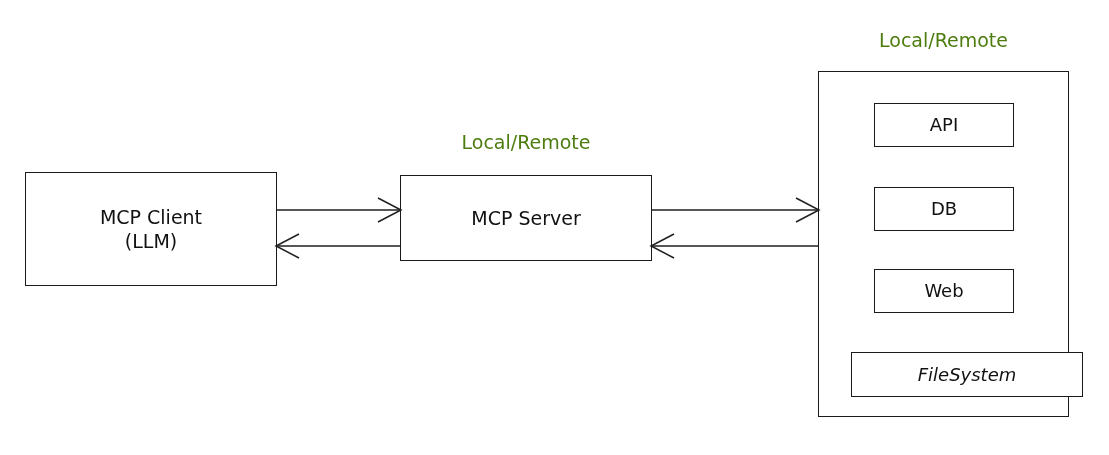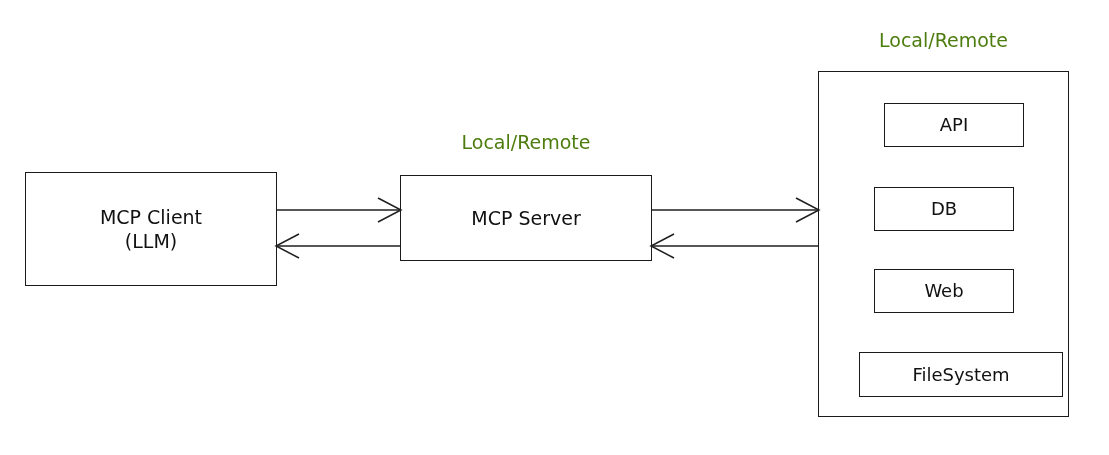--- a/index.html
+++ b/index.html
@@ -61,24 +61,24 @@
     box-sizing: border-box;
     border: 1.4px solid #1a1a1a;
     background: #ffffff;
     display: flex;
     align-items: center;
     justify-content: center;
     font-size: 18px;
     color: #111111;
     white-space: nowrap;
   }
-  #res-api    { left: 65px;  top: 31px;  width: 140px; height: 44px; }
+  #res-api    { left: 55px;  top: 31px;  width: 140px; height: 44px; }
   #res-db     { left: 55px;  top: 115px; width: 140px; height: 44px; }
   #res-web    { left: 55px;  top: 197px; width: 140px; height: 44px; }
-  #res-fs     { left: 40px;  top: 280px; width: 204px; height: 45px; }
+  #res-fs     { left: 32px;  top: 280px; width: 232px; height: 45px; font-style: italic; }
 
   
   .caption {
     position: absolute;
     font-size: 19px;
     color: #4d7c0f;
     white-space: nowrap;
     text-align: center;
   }
   #caption-server   { left: 400px; top: 131px; width: 252px; }

